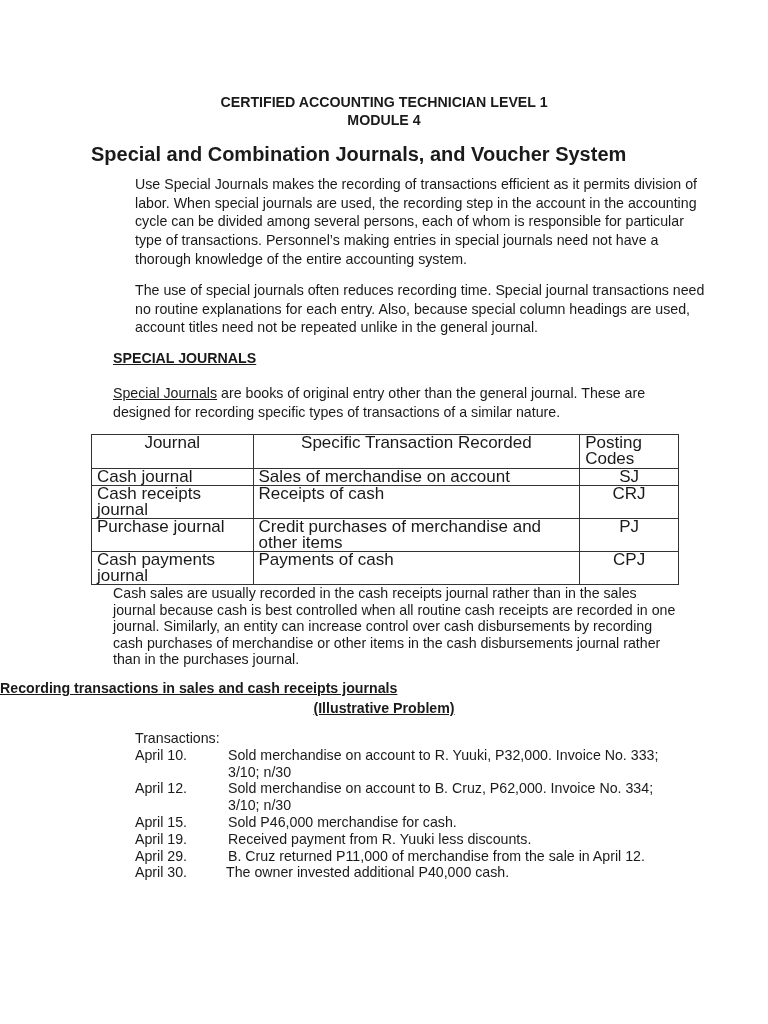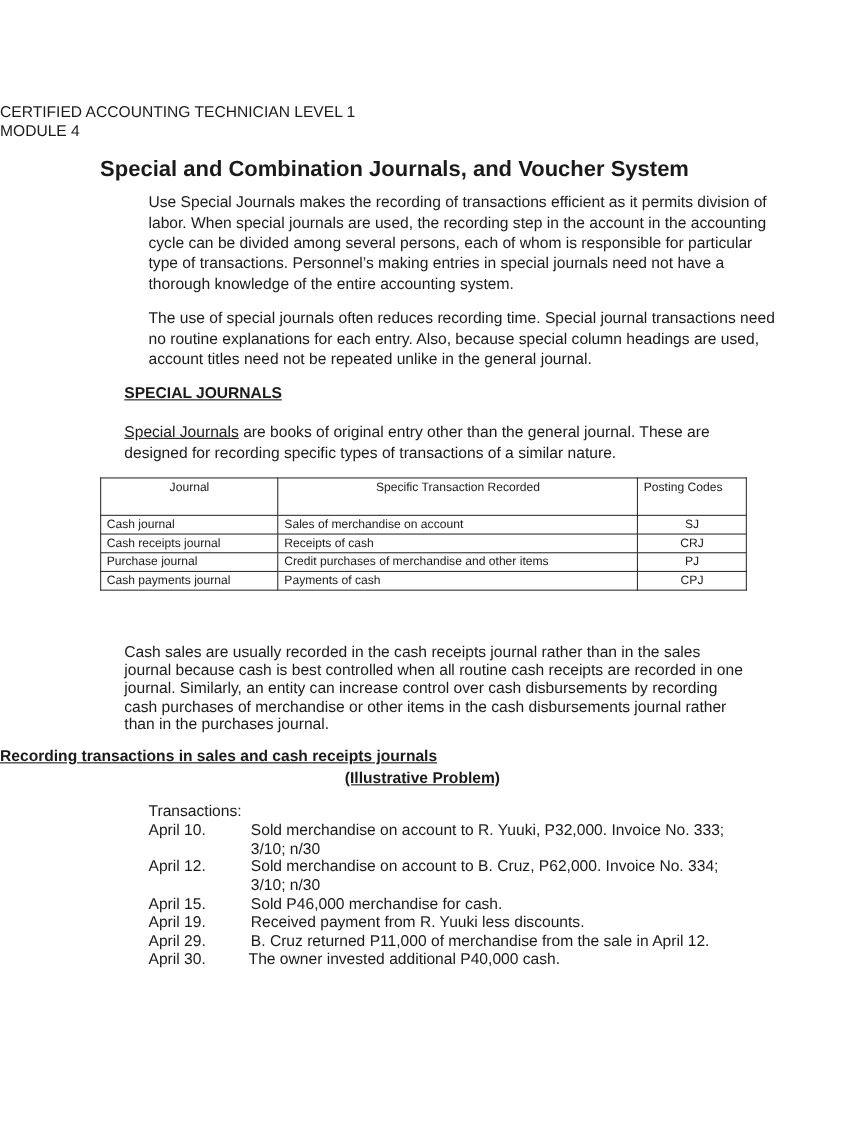--- a/index.html
+++ b/index.html
@@ -1,26 +1,26 @@
 <!DOCTYPE html>
 <html><head>
 <meta charset="utf-8">
 <style>
   html, body { margin: 0; padding: 0; background: #ffffff; }
   body { width: 768px; height: 1024px; position: relative; overflow: hidden;
          font-family: "Liberation Sans", sans-serif; color: #1a1a1a; font-size: 14.2px; }
   .abs { position: absolute; }
-  .title { left: 0; width: 768px; font-weight: normal; font-size: 14.2px; line-height: 18px; }
+  .title { left: 0; width: 768px; text-align: center; font-weight: bold; font-size: 14.2px; line-height: 18px; }
   .section { left: 91px; font-weight: bold; font-size: 20px; }
   .para { left: 135px; width: 575px; line-height: 18.7px; margin: 0; }
   .para2 { left: 113px; width: 570px; line-height: 16.6px; margin: 0; }
   .u { text-decoration: underline; }
   .heading { left: 113px; font-weight: bold; text-decoration: underline; font-size: 14.2px; }
   table.jt { position: absolute; left: 91px; top: 434px; border-collapse: collapse; width: 588px; }
-  table.jt td { border: 1px solid #333; padding: 0 5px; font-size: 11px; line-height: 16px; vertical-align: top; }
+  table.jt td { border: 1px solid #333; padding: 0 5px; font-size: 17px; line-height: 16px; vertical-align: top; }
   table.jt tr.hdr td { height: 33px; }
   table.jt td.c1 { width: 151px; }
   table.jt td.c2 { width: 317px; }
   table.jt td.c3 { width: 88px; }
   .center { text-align: center; }
   .trans { left: 135px; line-height: 16.8px; }
   .trow { position: relative; height: 16.8px; }
   .tdate { position: absolute; left: 0; }
   .tdesc { position: absolute; left: 93px; white-space: nowrap; }
 </style>

